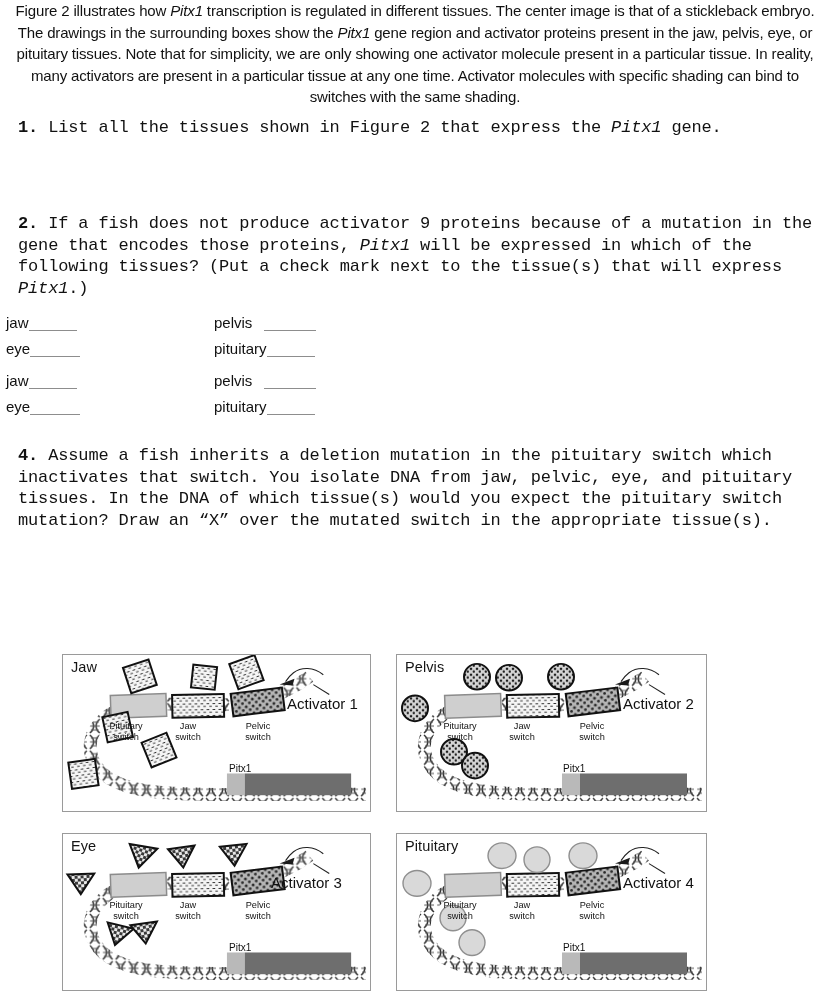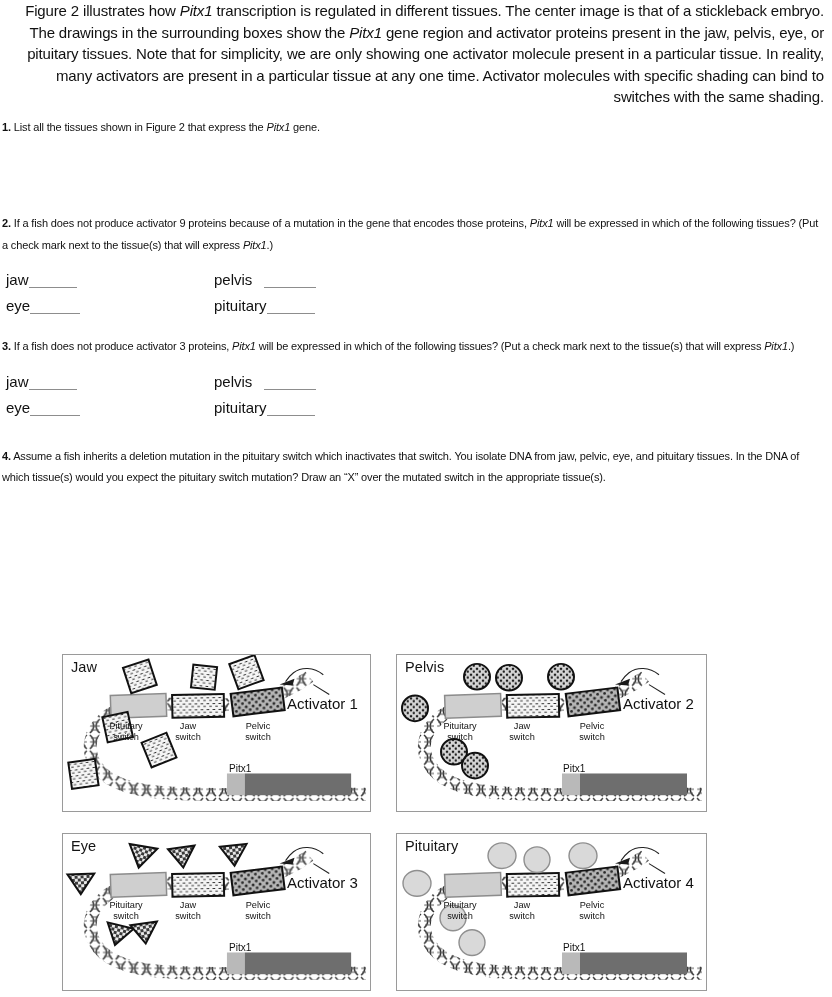--- a/index.html
+++ b/index.html
@@ -14,31 +14,32 @@
     position:absolute;
     left:0;top:0;
     width:832px;height:997px;
   }
   .para{
     font-size:15px;
     line-height:21.5px;
     letter-spacing:-0.15px;
     margin:0 0 10px 0;
     padding:0 8px 0 6px;
-    text-align:right;
+    text-align:center;
   }
   .para.intro{margin-bottom:9px;}
   em{font-style:italic;}
   .qnum{font-weight:bold;}
   .q{
-    font-size:11px;
+    font-size:17px;
     line-height:21.5px;
     letter-spacing:-0.15px;
-    padding:0 8px 0 2px;
+    padding:0 8px 0 18px;
     margin:0;
+    font-family:Liberation Mono, monospace;
   }
   
   .blank-rows{padding:0 6px;margin-top:6px;}
   .blank-row{
     display:flex;
     align-items:flex-end;
     height:26px;
     font-size:15px;
   }
   .blank-cell{display:flex;align-items:flex-end;}
@@ -85,21 +86,21 @@
   }
   .act-label{
     position:absolute;
     font-size:15px;
     color:#111;
     z-index:6;
     white-space:nowrap;
   }
   .panel.p1 .act-label{left:224px;top:40px;}
   .panel.p2 .act-label{left:226px;top:40px;}
-  .panel.p3 .act-label{left:224px;top:40px;text-align:right;}
+  .panel.p3 .act-label{left:208px;top:40px;text-align:right;}
   .panel.p4 .act-label{left:226px;top:40px;}
 
   .sw-label{
     position:absolute;
     font-size:9.2px;
     line-height:10.5px;
     text-align:center;
     color:#111;
     z-index:6;
     white-space:pre-line;
@@ -159,24 +160,20 @@
         <span class="lbl">eye</span>
           <span class="rule w2"></span>
       </span>
       <span class="blank-cell">
         <span class="lbl">pituitary</span>
           <span class="rule w4"></span>
       </span>
     </div>
   </div>
 
-  <div class="q" style="margin-top:22px;">
-    <span class="qnum">3.</span>
-    <span> If a fish does not produce activator 3 proteins, </span><em>Pitx1</em><span> will be expressed in which of the following tissues? (Put a check mark next to the tissue(s) that will express </span><em>Pitx1</em><span>.)</span>
-  </div>
 
   <div class="blank-rows">
     <div class="blank-row">
       <span class="blank-cell first">
         <span class="lbl">jaw</span>
           <span class="rule w1"></span>
       </span>
       <span class="blank-cell">
         <span class="lbl">pelvis</span>
           <span class="rule w3"></span>

